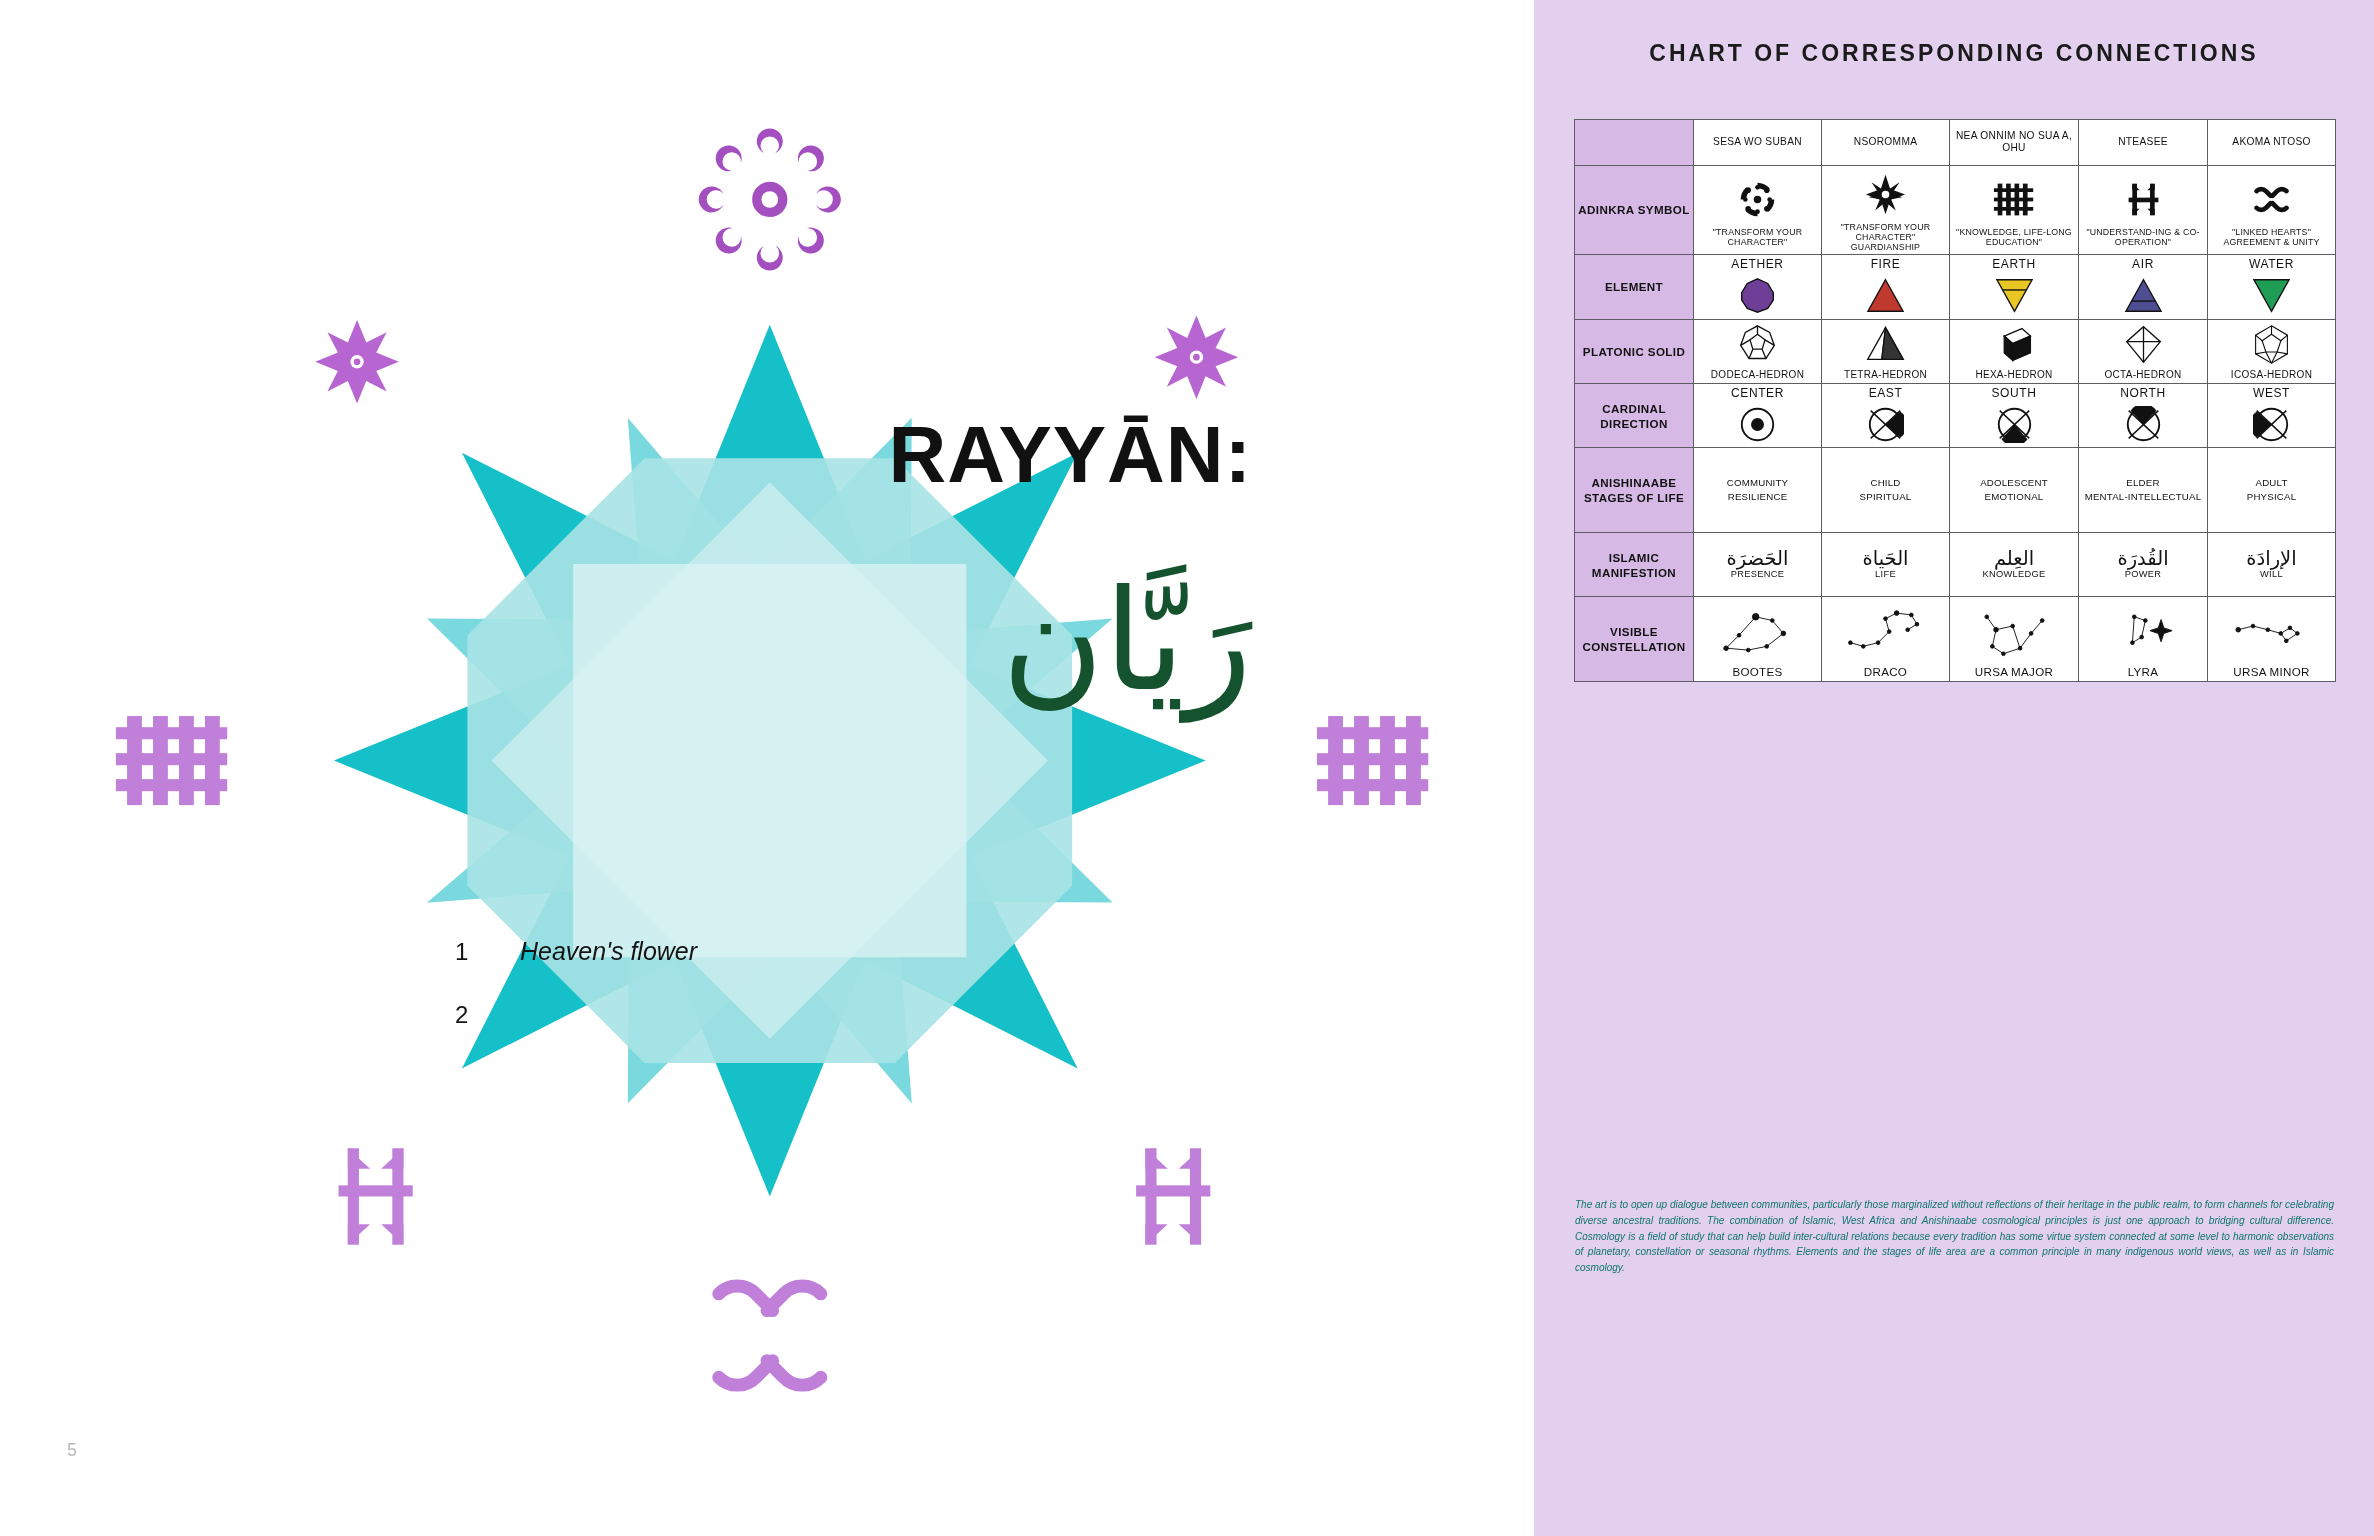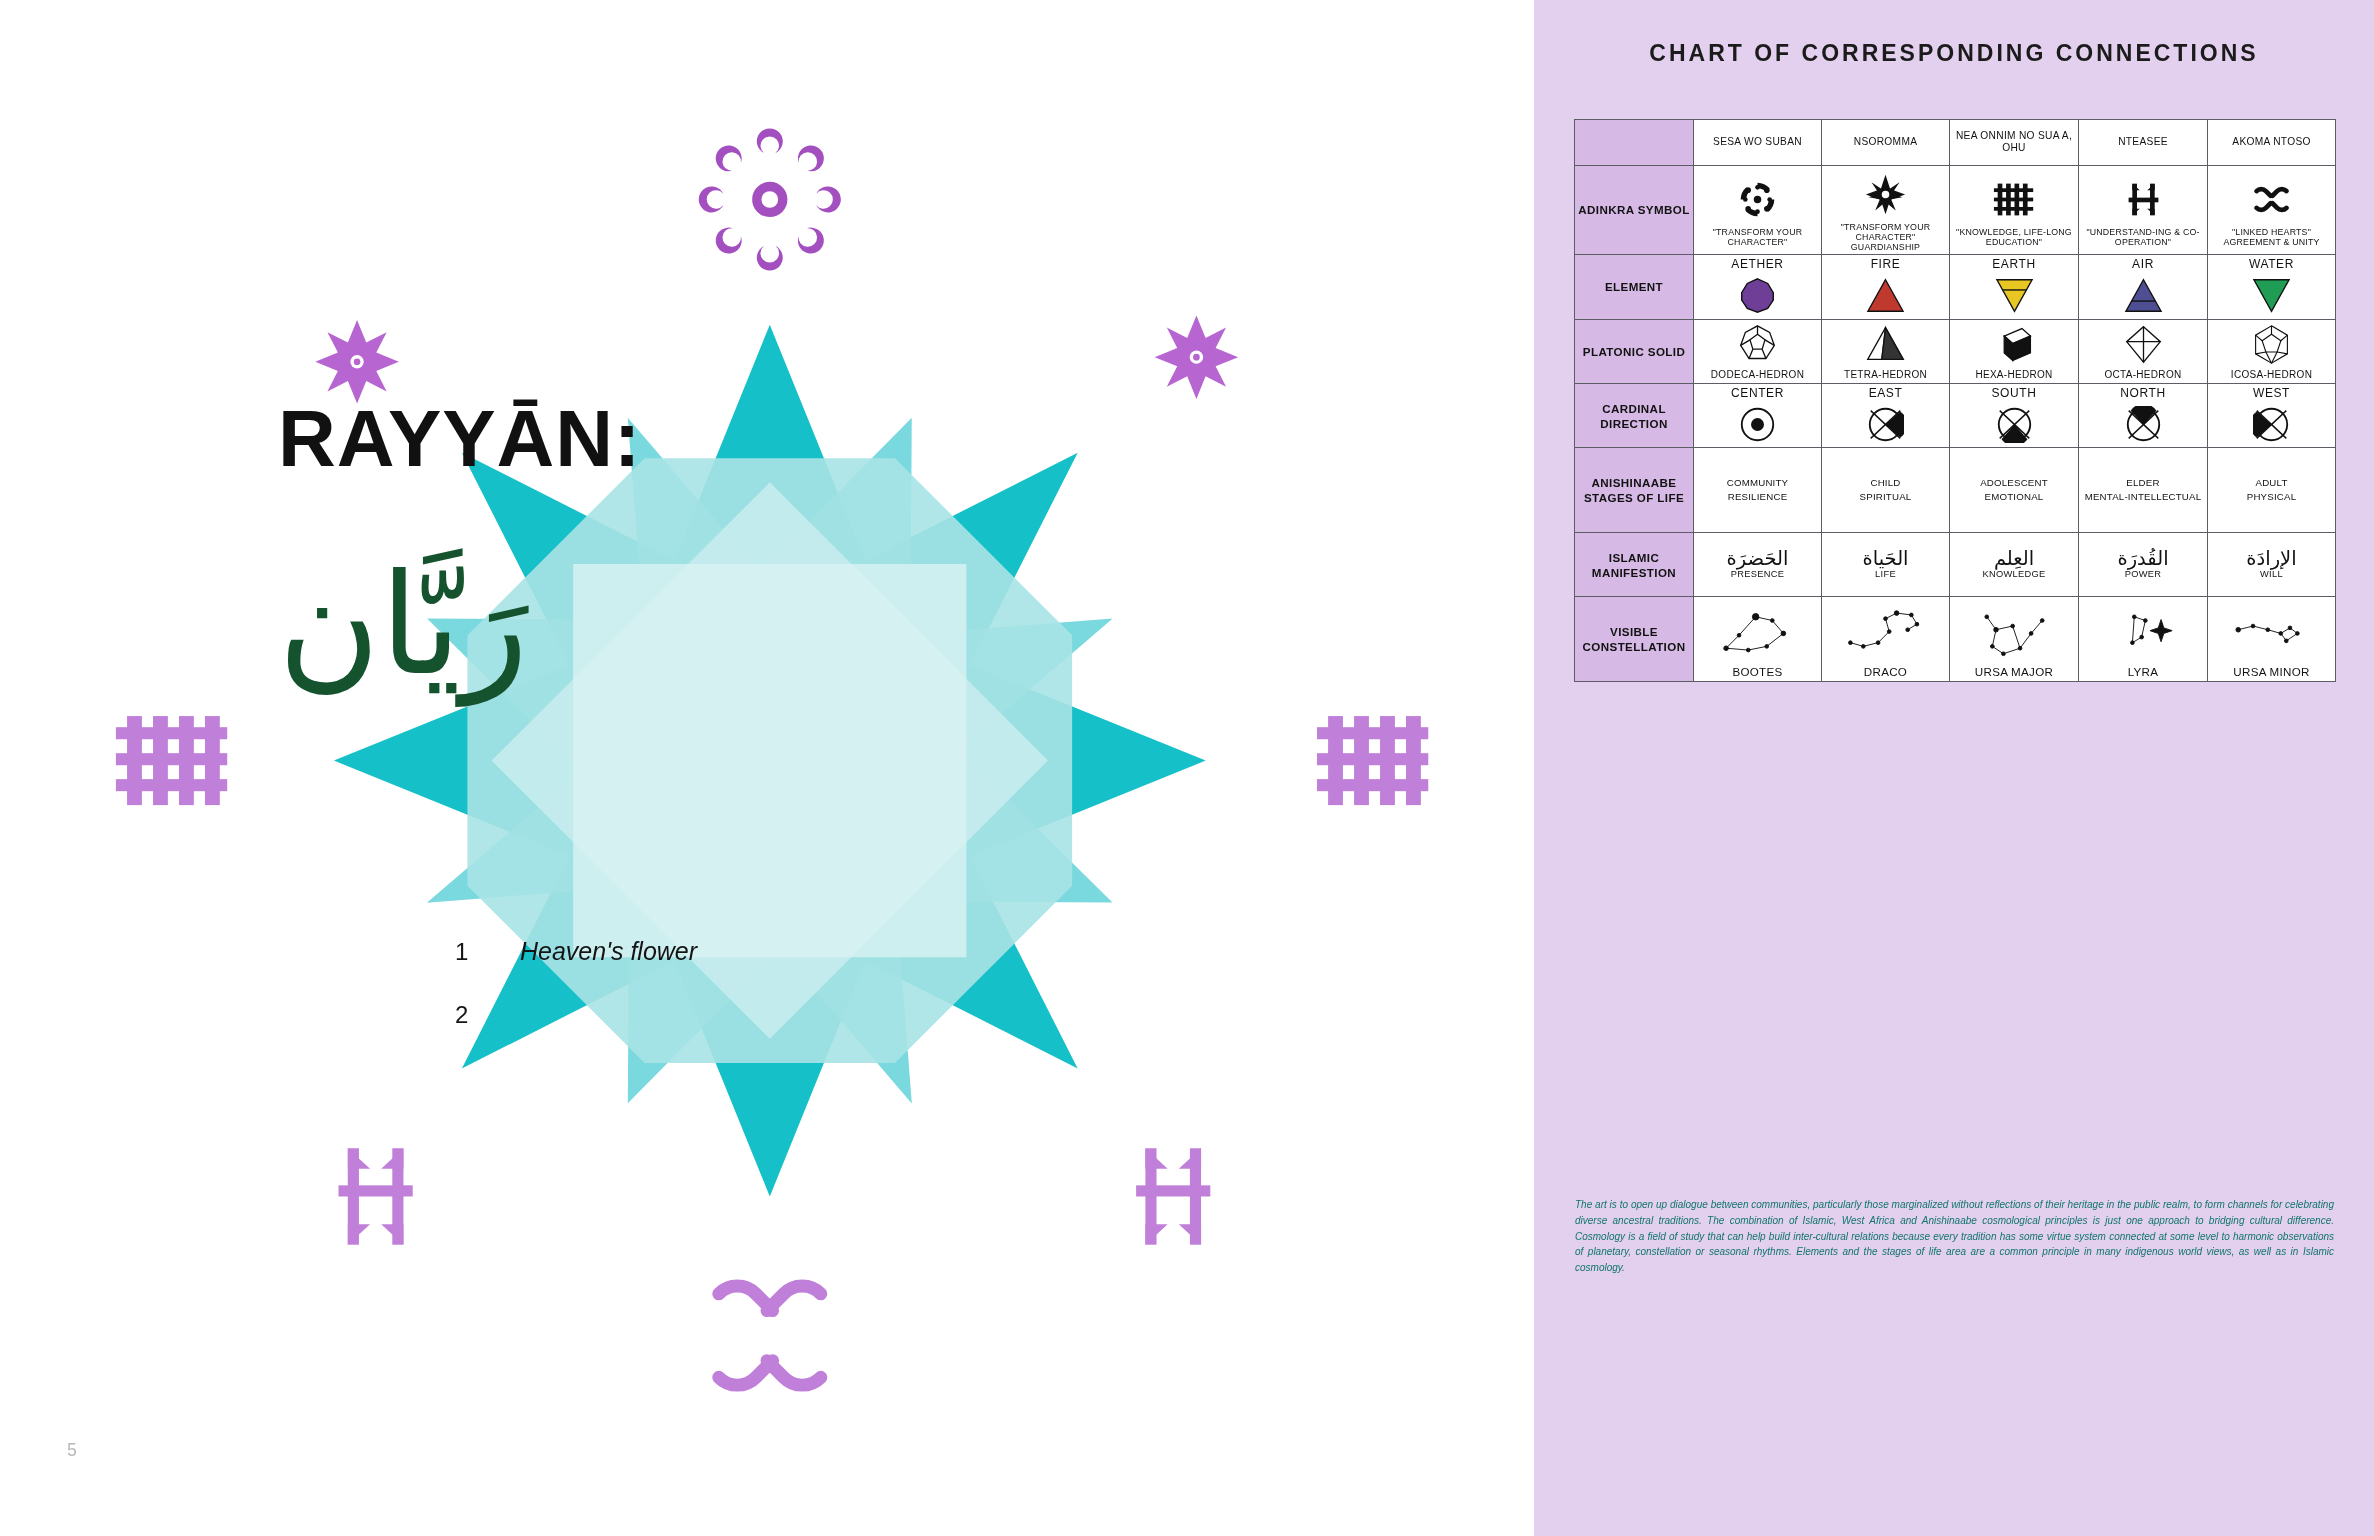--- a/index.html
+++ b/index.html
@@ -40,23 +40,23 @@
     left: 0;
     top: 0;
     width: 1534px;
     height: 1536px;
   }
   .art-wrap svg { display: block; }
 
   .title-block {
     position: absolute;
     left: 278px;
-    top: 399px;
+    top: 415px;
     width: 974px;
-    text-align: left;
+    text-align: right;
     pointer-events: none;
   }
   .main-title {
     font-size: 80px;
     font-weight: 700;
     letter-spacing: 0.9px;
     color: #111111;
     line-height: 1;
   }
   .arabic {

